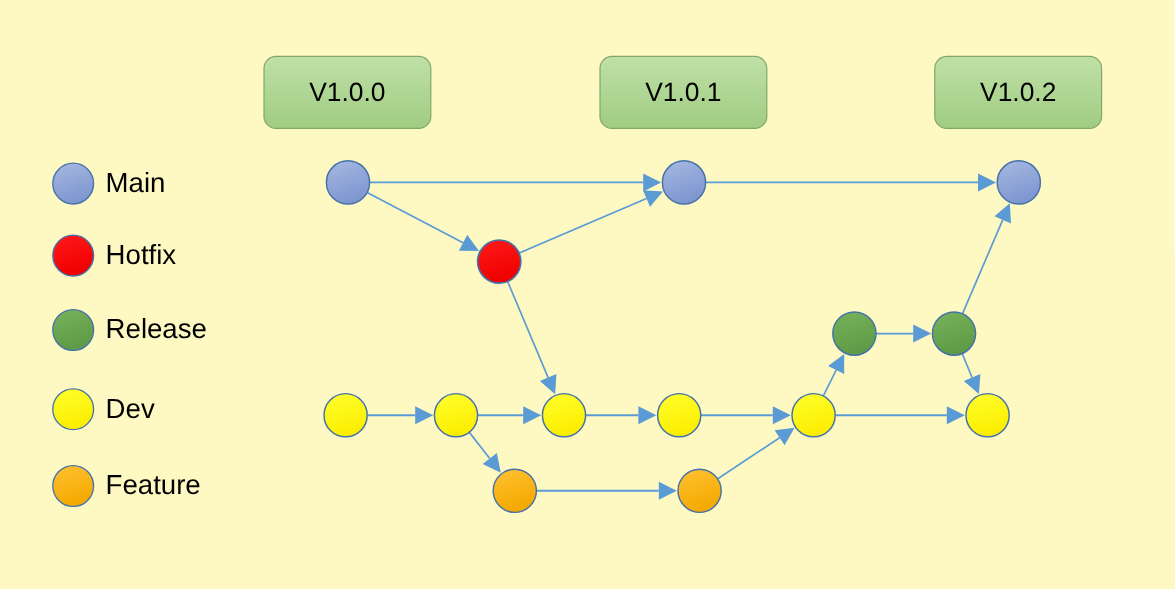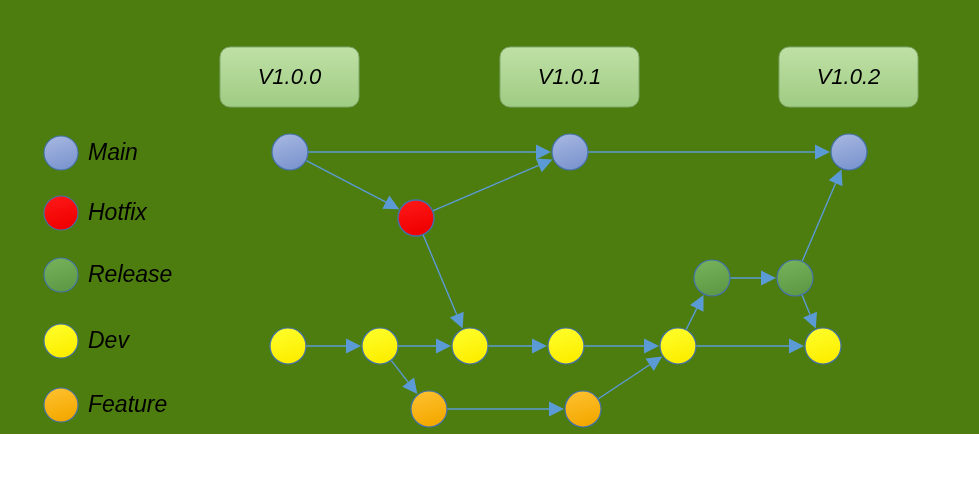--- a/index.html
+++ b/index.html
@@ -11,23 +11,22 @@
   body {
     width: 979px;
     height: 491px;
     font-family: "Liberation Sans", sans-serif;
     overflow: hidden;
     position: relative;
   }
   #diagram-root {
     position: relative;
     width: 979px;
-    height: 434px;
-    background: #4d7c0f;
-    font-style: italic;
+    height: 491px;
+    background: #fef9c3;
   }
   svg#git-graph {
     position: absolute;
     left: 0;
     top: 0;
     width: 979px;
     height: 491px;
     display: block;
   }
   .edge-line {

